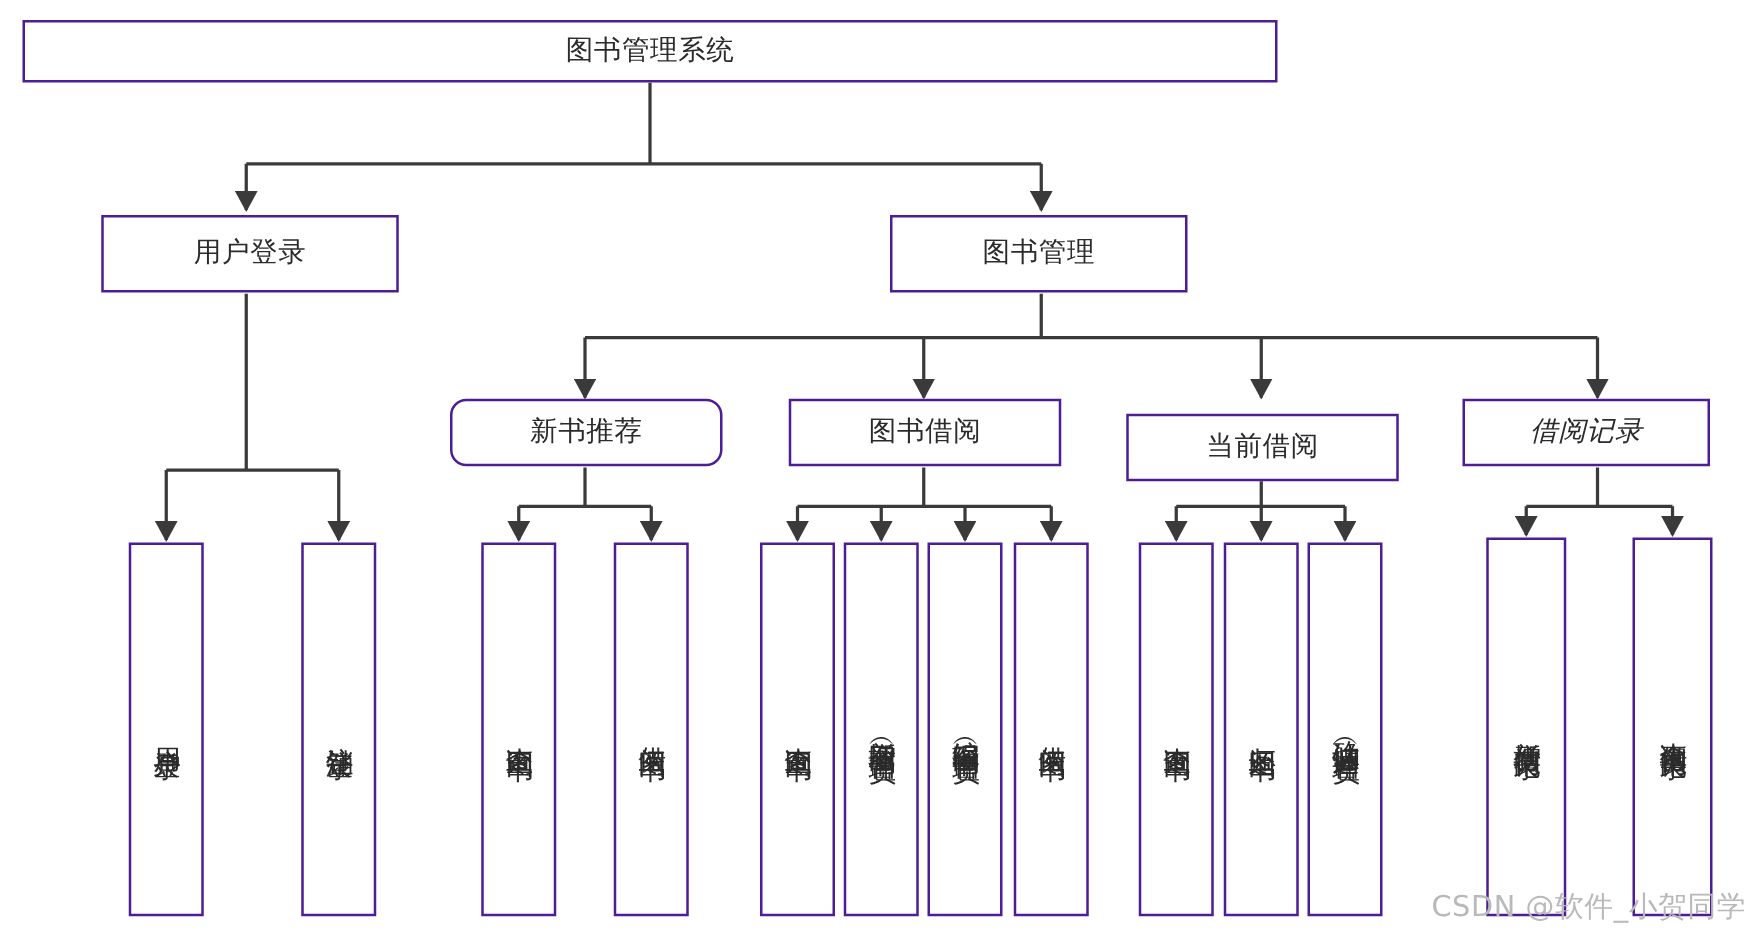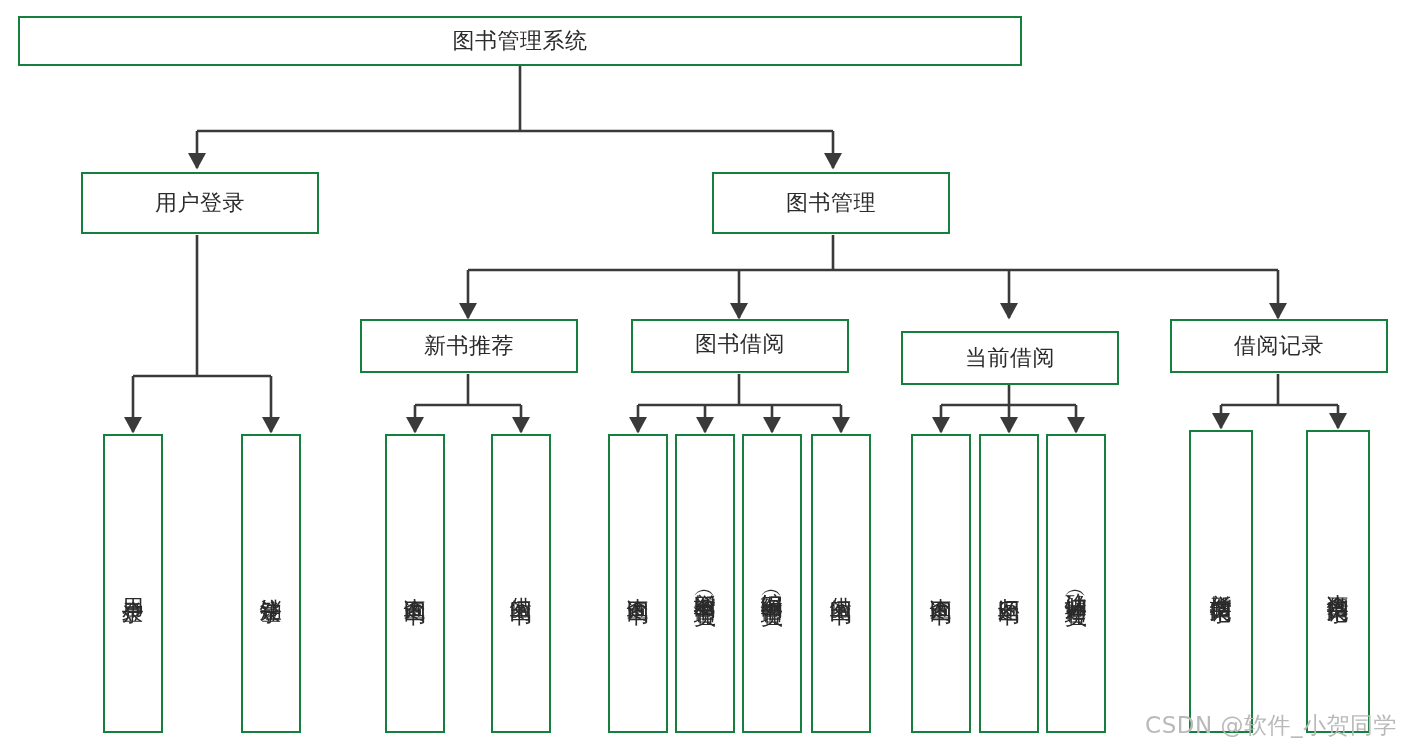--- a/index.html
+++ b/index.html
@@ -22,21 +22,21 @@
     position: absolute;
     left: 0;
     top: 0;
     width: 1405px;
     height: 747px;
     pointer-events: none;
   }
   .node {
     position: absolute;
     box-sizing: border-box;
-    border: 2px solid #15803d;
+    border: 2px solid #4c1d95;
     background: #ffffff;
     display: flex;
     align-items: center;
     justify-content: center;
     color: #2b2b2b;
     text-align: center;
     z-index: 2;
   }
   .node-h {
     font-size: 22px;
@@ -131,30 +131,30 @@
     <span>图书管理系统</span>
   </div>
 
   <div class="node node-h" style="left:81px; top:172px; width:238px; height:62px;">
     <span>用户登录</span>
   </div>
   <div class="node node-h" style="left:712px; top:172px; width:238px; height:62px;">
     <span>图书管理</span>
   </div>
 
-  <div class="node node-h" style="left:360px; top:319px; width:218px; height:54px;">
+  <div class="node node-h" style="left:360px; top:319px; width:218px; height:54px;border-radius:13px;">
     <span>新书推荐</span>
   </div>
-  <div class="node node-h" style="left:631px; top:319px; width:218px; height:54px;font-family:Liberation Mono, monospace;">
+  <div class="node node-h" style="left:631px; top:319px; width:218px; height:54px;">
     <span>图书借阅</span>
   </div>
   <div class="node node-h" style="left:901px; top:319px; width:218px; height:54px;margin-top:12px;">
     <span>当前借阅</span>
   </div>
-  <div class="node node-h" style="left:1170px; top:319px; width:218px; height:54px;">
+  <div class="node node-h" style="left:1170px; top:319px; width:198px; height:54px;font-style:italic;">
     <span>借阅记录</span>
   </div>
 
   <div class="node node-v" style="left:103px; top:434px; width:60px; height:299px;">
     <span>用户登录</span>
   </div>
   <div class="node node-v" style="left:241px; top:434px; width:60px; height:299px;">
     <span>注销登录</span>
   </div>
 

